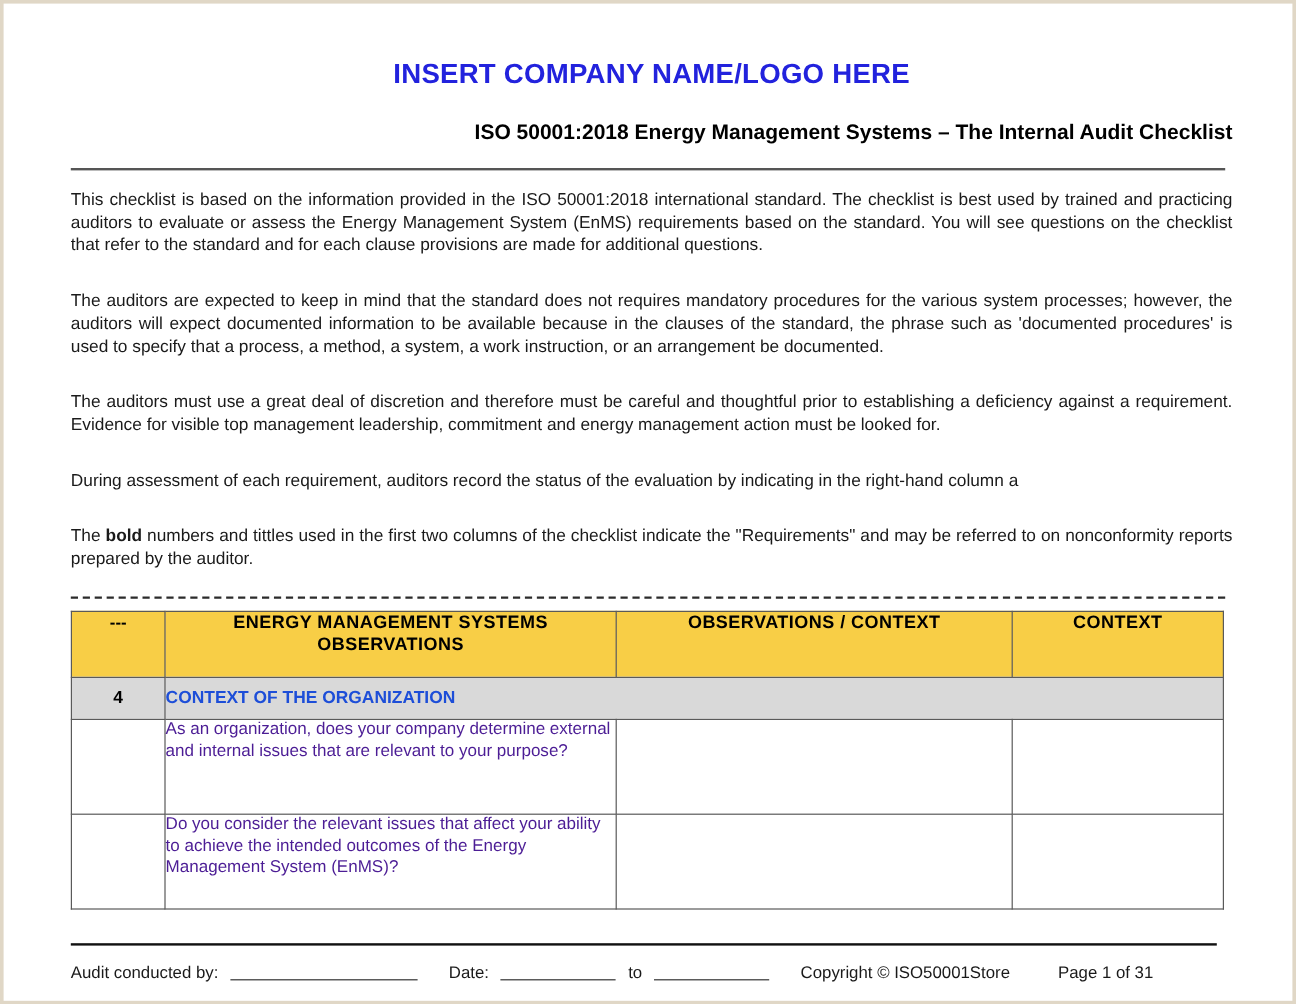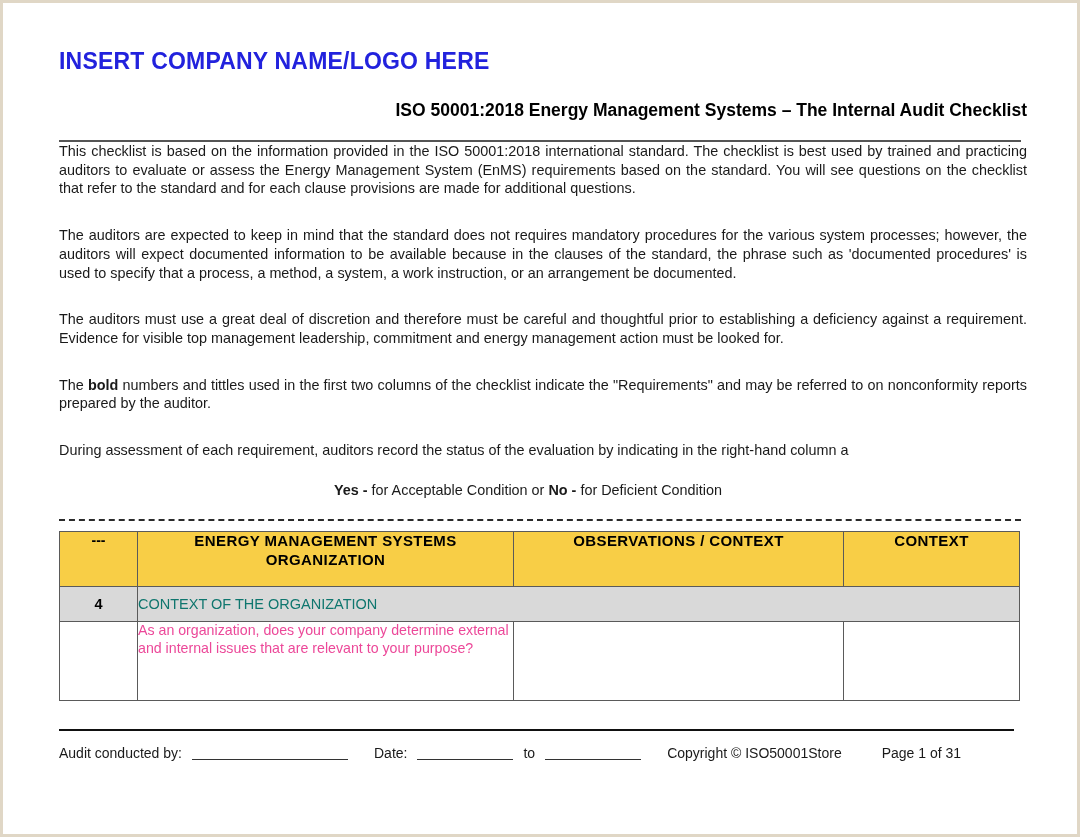--- a/index.html
+++ b/index.html
@@ -23,20 +23,21 @@
     padding: 0;
   }
   .inner {
     position: absolute;
     left: 56px;
     top: 0;
     width: 968px;
   }
 
   .company-title {
+    text-align: center;
     color: #2222dd;
     font-size: 23px;
     font-weight: bold;
     letter-spacing: 0.2px;
     margin-top: 45px;
   }
   .doc-subtitle {
     text-align: right;
     color: #000000;
     font-size: 17.5px;
@@ -50,21 +51,21 @@
   }
 
   .para {
     font-size: 14.4px;
     line-height: 1.30;
     color: #1a1a1a;
     text-align: justify;
     margin-top: 28px;
     width: 968px;
   }
-  .para.p1 { margin-top: 0; }
+  .para.p1 { margin-top: 16px; }
   .para b { font-weight: bold; }
 
   .yesno {
     text-align: center;
     font-size: 14.4px;
     color: #1a1a1a;
     margin-top: 22px;
     padding-right: 30px;
   }
   .yesno b { font-weight: bold; }
@@ -113,33 +114,33 @@
     vertical-align: middle;
   }
   td.clause-num {
     text-align: center;
     font-size: 14.5px;
     font-weight: bold;
     color: #000;
   }
   td.clause-title {
     font-size: 14.5px;
-    font-weight: normal;
-    color: #0f766e;
+    font-weight: bold;
+    color: #1d4ed8;
     padding-left: 11px;
   }
 
   tr.q-row td {
     background: #ffffff;
     height: 78px;
   }
   td.q-text {
     font-size: 14.2px;
     line-height: 1.26;
-    color: #ec4899;
+    color: #4c1d95;
     padding: 7px 10px 7px 11px;
   }
 
   .rule-footer {
     border-top: 2px solid #111111;
     margin-top: 28px;
     width: 955px;
   }
   .footer-line {
     margin-top: 14px;
@@ -165,57 +166,62 @@
     <div class="doc-subtitle">ISO 50001:2018 Energy Management Systems – The Internal Audit Checklist</div>
 
     <div class="rule-top"></div>
 
     <div class="para p1">This checklist is based on the information provided in the ISO 50001:2018 international standard. The checklist is best used by trained and practicing auditors to evaluate or assess the Energy Management System (EnMS) requirements based on the standard. You will see questions on the checklist that refer to the standard and for each clause provisions are made for additional questions.</div>
 
     <div class="para">The auditors are expected to keep in mind that the standard does not requires mandatory procedures for the various system processes; however, the auditors will expect documented information to be available because in the clauses of the standard, the phrase such as 'documented procedures' is used to specify that a process, a method, a system, a work instruction, or an arrangement be documented.</div>
 
     <div class="para">The auditors must use a great deal of discretion and therefore must be careful and thoughtful prior to establishing a deficiency against a requirement. Evidence for visible top management leadership, commitment and energy management action must be looked for.</div>
 
+    <div class="para">During assessment of each requirement, auditors record the status of the evaluation by indicating in the right-hand column a</div>
+
     <div class="para"><span>The </span><b>bold</b><span> numbers and tittles used in the first two columns of the checklist indicate the "Requirements" and may be referred to on nonconformity reports prepared by the auditor.</span></div>
 
-    <div class="para">During assessment of each requirement, auditors record the status of the evaluation by indicating in the right-hand column a</div>
-
-    <div class="yesno"><b>Yes -</b><span> for Acceptable Condition or </span><b>No -</b><span> for Deficient Condition</span></div>
 
     <div class="dashed-sep"></div>
 
     <table class="checklist">
       <colgroup>
         <col class="col-num">
         <col class="col-req">
         <col class="col-obs">
         <col class="col-stat">
       </colgroup>
       <thead>
         <tr>
           <th class="th-dash">---</th>
           <th>
             <div>ENERGY MANAGEMENT SYSTEMS</div>
-            <div>ORGANIZATION</div>
+            <div>OBSERVATIONS</div>
           </th>
           <th>OBSERVATIONS / CONTEXT</th>
           <th>CONTEXT</th>
         </tr>
       </thead>
       <tbody>
         <tr class="clause-row">
           <td class="clause-num">4</td>
           <td class="clause-title" colspan="3">CONTEXT OF THE ORGANIZATION</td>
         </tr>
         <tr class="q-row">
           <td></td>
           <td class="q-text">As an organization, does your company determine external and internal issues that are relevant to your purpose?</td>
           <td></td>
           <td></td>
         </tr>
+        <tr class="q-row">
+          <td></td>
+          <td class="q-text">Do you consider the relevant issues that affect your ability to achieve the intended outcomes of the Energy Management System (EnMS)?</td>
+          <td></td>
+          <td></td>
+        </tr>
       </tbody>
     </table>
 
     <div class="rule-footer"></div>
 
     <div class="footer-line"><span class="seg">Audit conducted by:</span><span class="sp-sm"></span><span class="blank-lg"></span><span class="sp-md"></span><span class="seg">Date:</span><span class="sp-sm"></span><span class="blank-md"></span><span class="sp-sm"></span><span class="seg">to</span><span class="sp-sm"></span><span class="blank-md"></span><span class="sp-md"></span><span class="seg">Copyright © ISO50001Store</span><span class="sp-lg"></span><span class="seg">Page 1 of 31</span></div>
 
   </div>
 </div>
 

